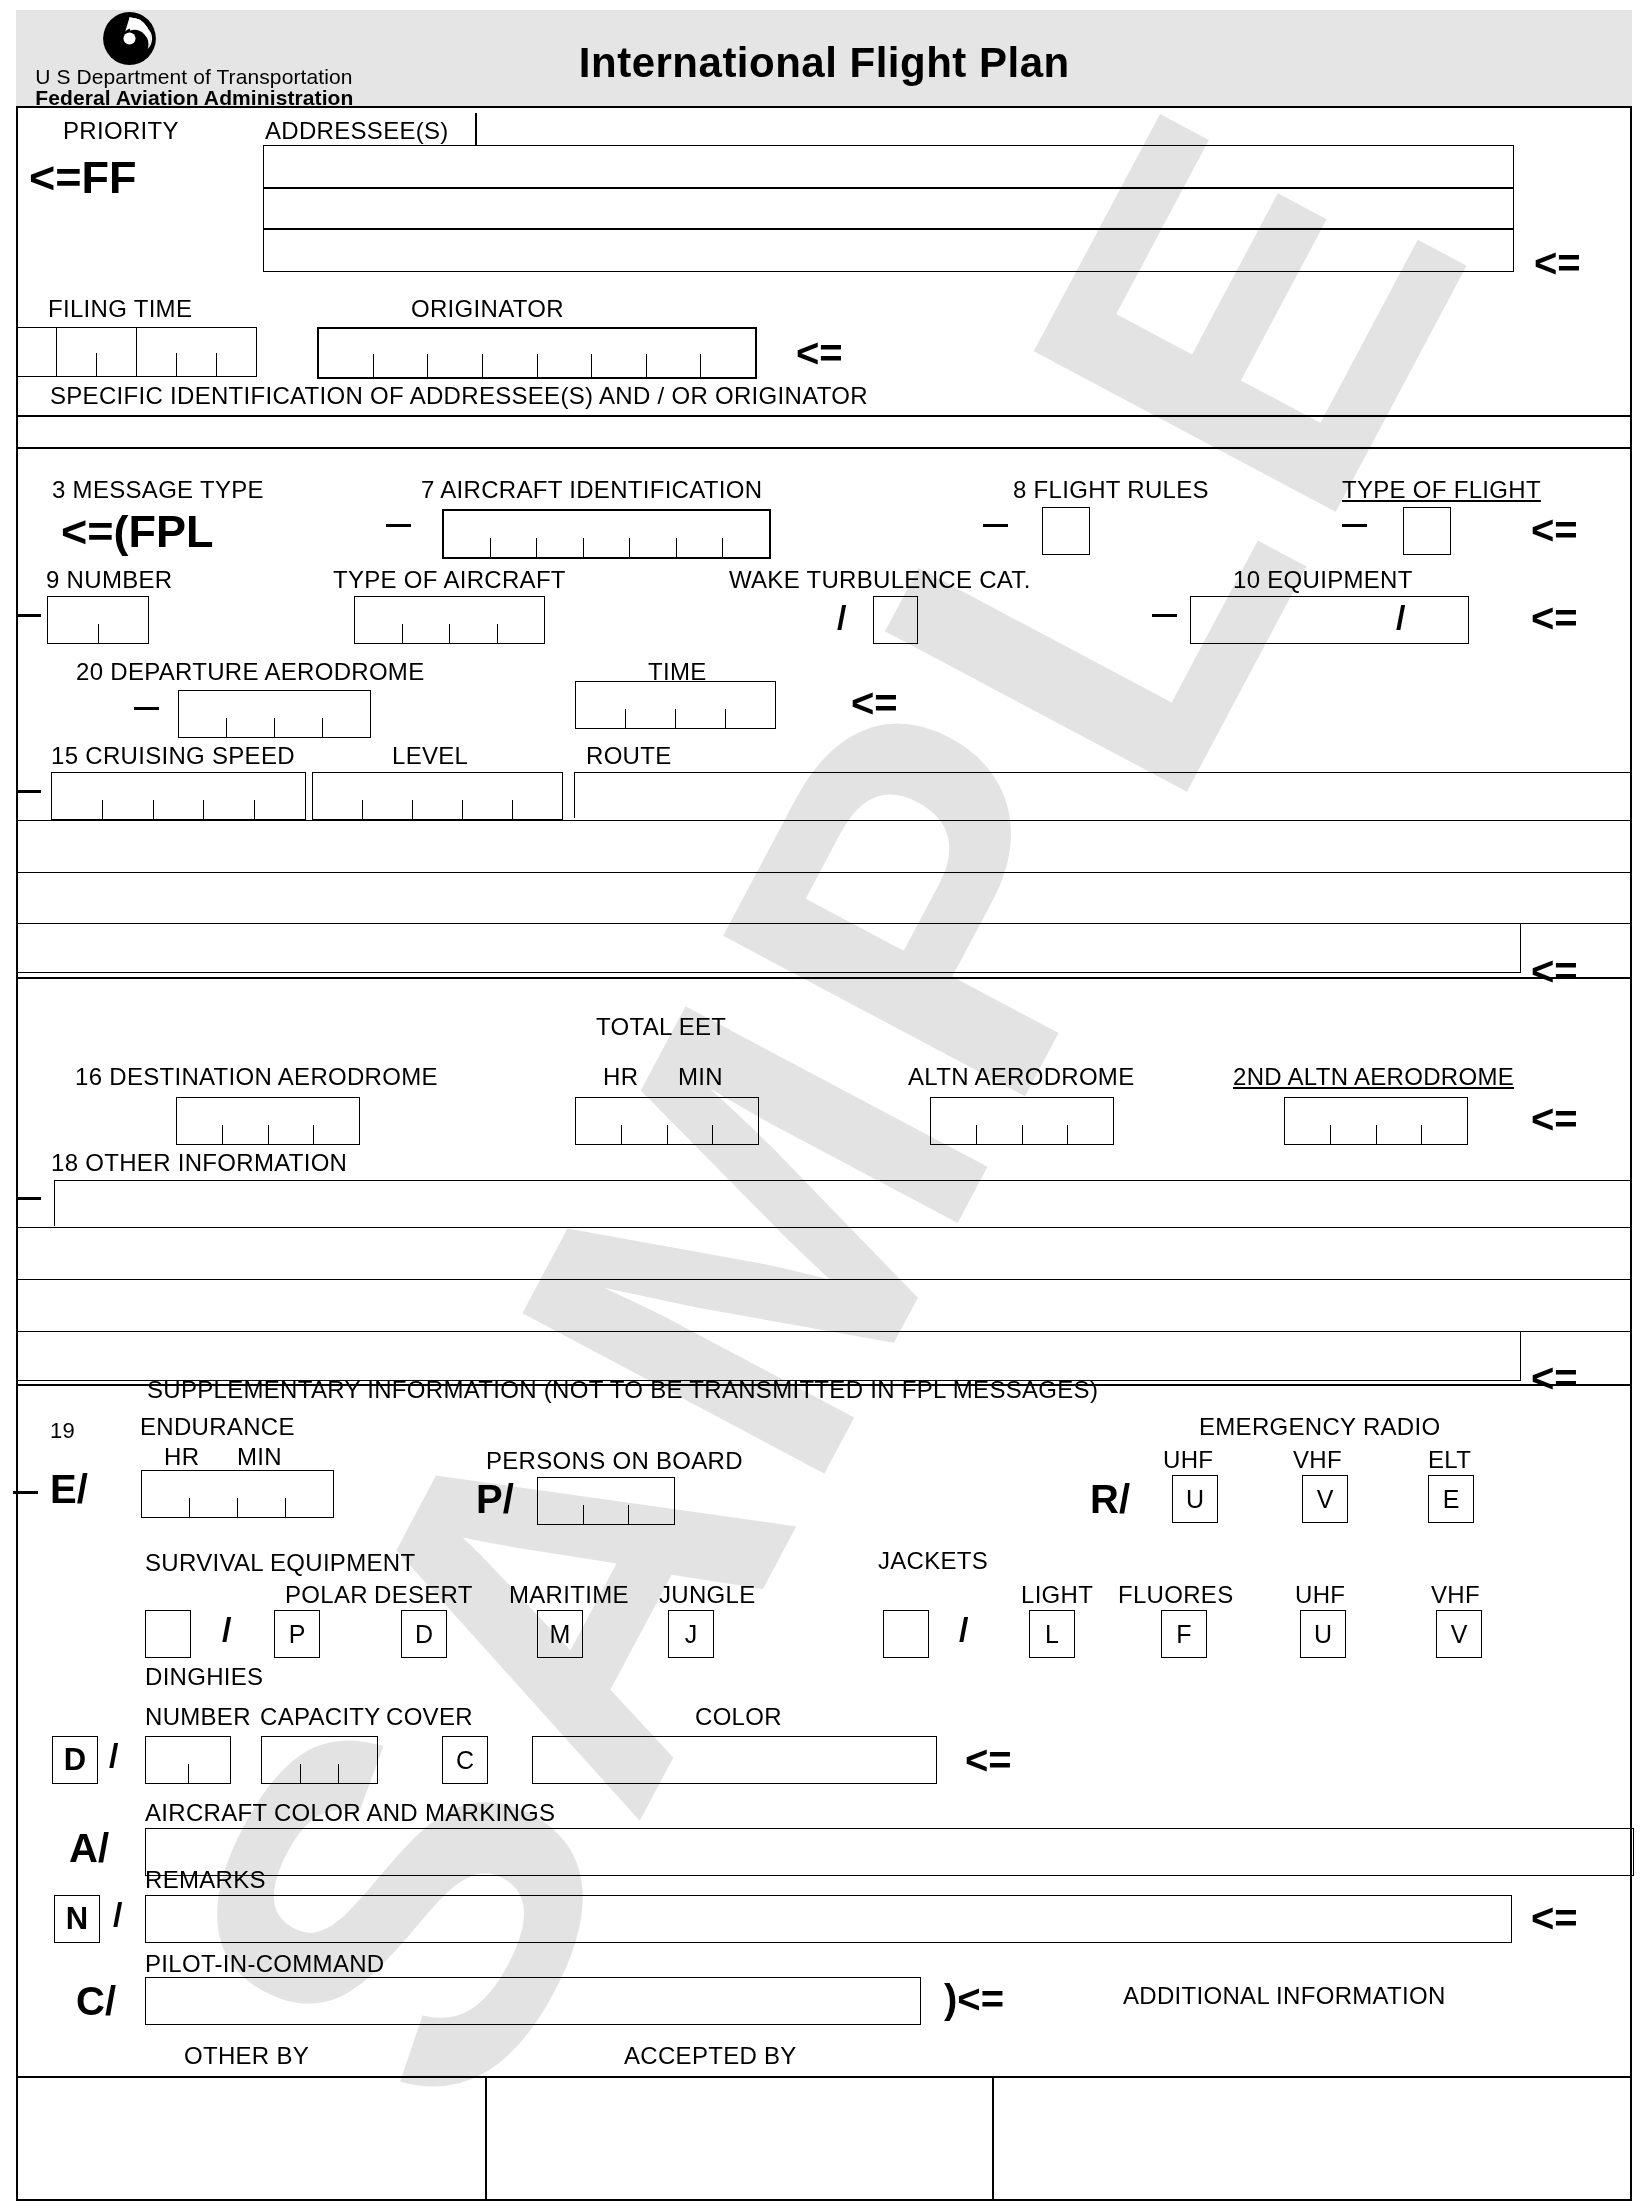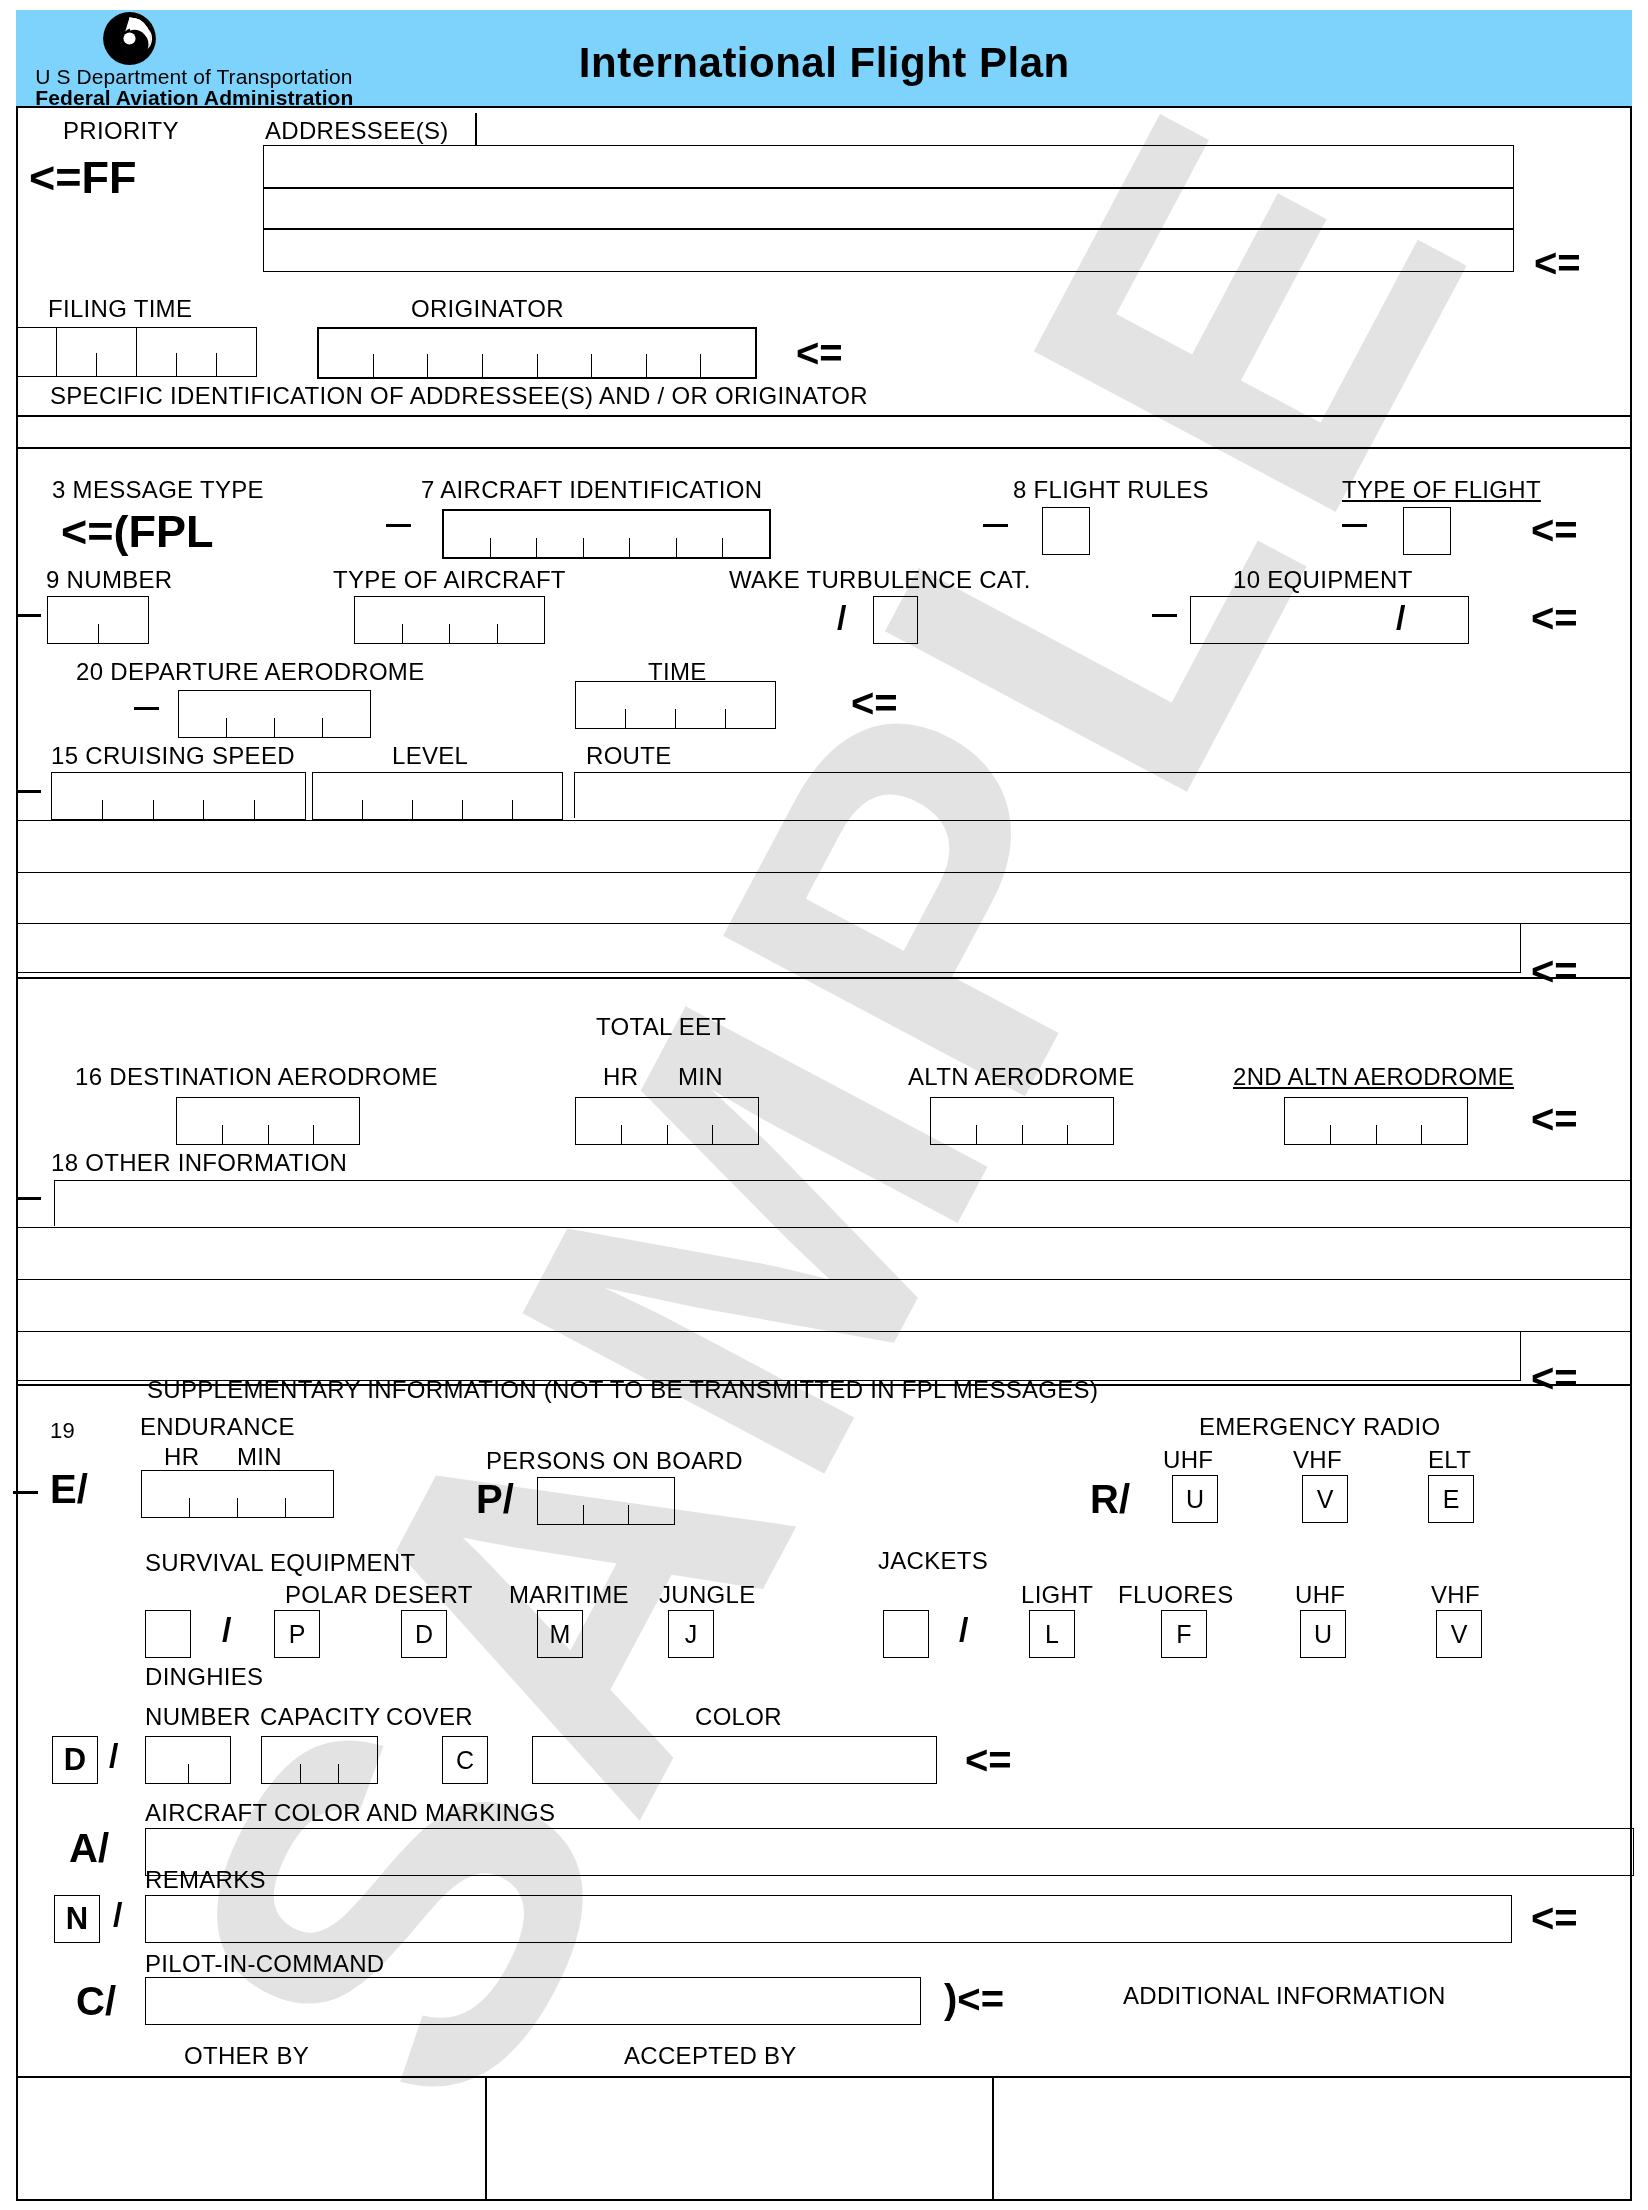--- a/index.html
+++ b/index.html
@@ -135,21 +135,21 @@
     font-weight:700;
     z-index:6;
   }
   
   #hdr{
     position:absolute;
     left:16.3px; top:9.6px; width:1616px; height:98px;
     border-bottom:2.9px solid #000;
     box-sizing:border-box;
     z-index:6;
-    background:#7dd3fc;
+    background:#e5e5e5;
   }
   #dotlogo{
     position:absolute;
     left:86px; top:1.9px;
     width:55px; height:55px;
     z-index:7;
   }
   .dotline1{
     position:absolute; left:19px; top:55px;
     font-size:21px; letter-spacing:0.1px; white-space:nowrap;

